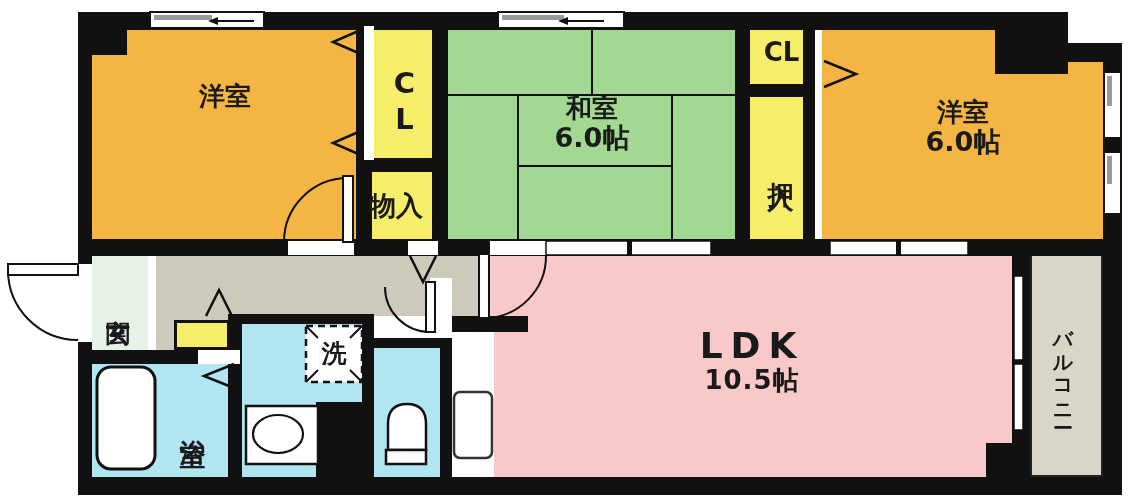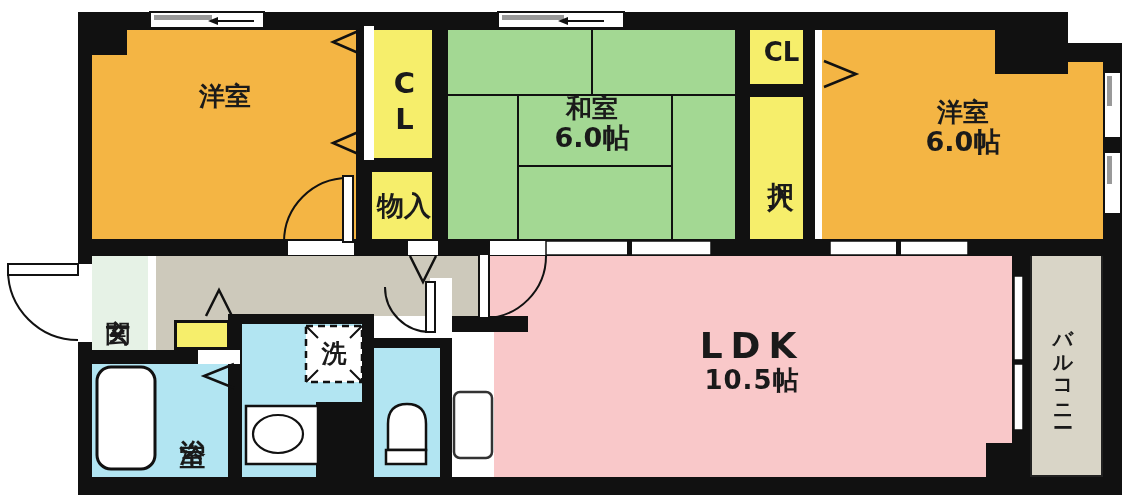--- a/index.html
+++ b/index.html
@@ -165,21 +165,21 @@
         <polyline points="206,316 219,290 232,316"></polyline>
         <polyline points="410,256 423,282 436,256"></polyline>
       </g>
     </g>
   </svg>
 
   <div class="lbl" style="left:150px;top:82px;width:150px">
     <span class="nm">洋室</span>
   </div>
   <div class="lbl v" style="left:388px;top:56px;height:92px;font-size:29px">CL</div>
-  <div class="lbl" style="left:372px;top:191px;width:64px;font-size:27px">物入</div>
+  <div class="lbl" style="left:364px;top:191px;width:64px;font-size:27px">物入</div>
   <div class="lbl" style="left:517px;top:94px;width:150px">
     <span class="nm">和室</span>
     <span class="sz">6.0帖</span>
   </div>
   <div class="lbl" style="left:748px;top:38px;width:67px;font-size:26px">CL</div>
   <div class="lbl v" style="left:766px;top:118px;height:90px;font-size:26px">押入</div>
   <div class="lbl" style="left:888px;top:98px;width:150px">
     <span class="nm">洋室</span>
     <span class="sz">6.0帖</span>
   </div>

